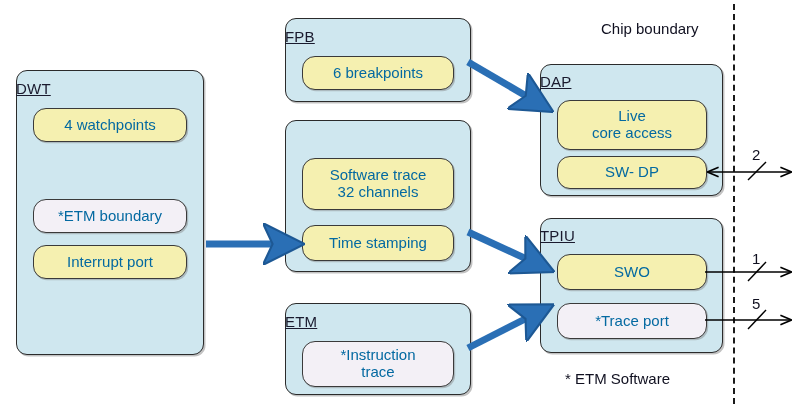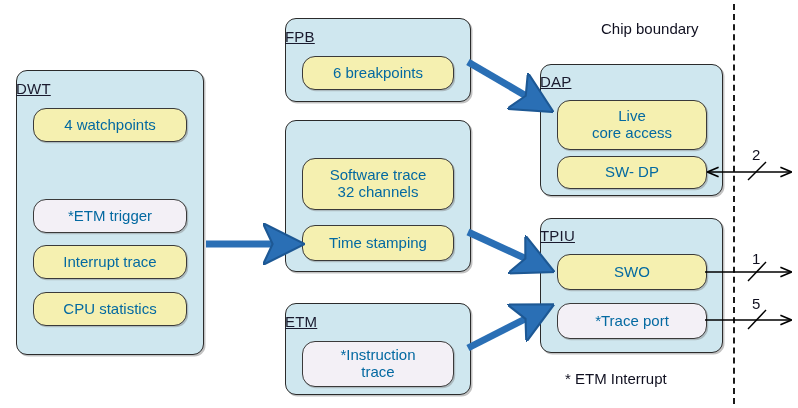--- a/index.html
+++ b/index.html
@@ -78,23 +78,22 @@
 </style>
 </head>
 <body>
 
 <div id="canvas">
 
   <div class="outer-box" style="left:16px; top:70px; width:188px; height:285px;"></div>
   <div class="outer-title" style="left:16px; top:80px; width:188px;">DWT</div>
 
   <div class="inner-box" style="left:33px; top:108px; width:154px; height:34px;">4 watchpoints</div>
-  <div class="inner-box optional" style="left:33px; top:199px; width:154px; height:34px;">*ETM trigger</div>
-  <div class="inner-box" style="left:33px; top:245px; width:154px; height:34px;">Interrupt trace</div>
-  <div class="inner-box" style="left:33px; top:292px; width:154px; height:34px;">CPU statistics</div>
+  <div class="inner-box optional" style="left:33px; top:199px; width:154px; height:34px;">*ETM boundary</div>
+  <div class="inner-box" style="left:33px; top:245px; width:154px; height:34px;">Interrupt port</div>
 
   <div class="outer-box" style="left:285px; top:18px; width:186px; height:84px;"></div>
   <div class="outer-title" style="left:285px; top:28px; width:186px;">FPB</div>
   <div class="inner-box" style="left:302px; top:56px; width:152px; height:34px;">6 breakpoints</div>
 
   <div class="outer-box" style="left:285px; top:120px; width:186px; height:152px;"></div>
   <div class="inner-box" style="left:302px; top:158px; width:152px; height:52px;">
       <span style="white-space:pre-line;">Software trace
 32 channels</span>
     </div>
@@ -116,21 +115,21 @@
   <div class="inner-box" style="left:557px; top:156px; width:150px; height:33px;">SW- DP</div>
 
   <div class="outer-box" style="left:540px; top:218px; width:183px; height:135px;"></div>
   <div class="outer-title" style="left:540px; top:227px; width:183px;">TPIU</div>
   <div class="inner-box optional" style="left:557px; top:303px; width:150px; height:36px;">*Trace port</div>
   <div class="inner-box" style="left:557px; top:254px; width:150px; height:36px;">SWO</div>
 
   <div class="chip-line" style="left:733px; top:4px; height:400px;"></div>
 
   <div class="plain-label" style="left:601px; top:20px;">Chip boundary</div>
-  <div class="plain-label" style="left:565px; top:370px;">* ETM Interrupt</div>
+  <div class="plain-label" style="left:565px; top:370px;">* ETM Software</div>
 
   <div class="bus-label" style="left:752px; top:146px;">2</div>
   <div class="bus-label" style="left:752px; top:250px;">1</div>
   <div class="bus-label" style="left:752px; top:295px;">5</div>
 
   <svg class="overlay" viewBox="0 0 798 408" xmlns="http://www.w3.org/2000/svg">
     <defs>
       <marker id="bluehead" markerWidth="6" markerHeight="6" refX="2.6" refY="3" orient="auto" markerUnits="strokeWidth">
         <path d="M0,0 L6,3 L0,6 L1.4,3 Z" fill="#2a6fb5" stroke="#1d5894" stroke-width="0.3"></path>
       </marker>

